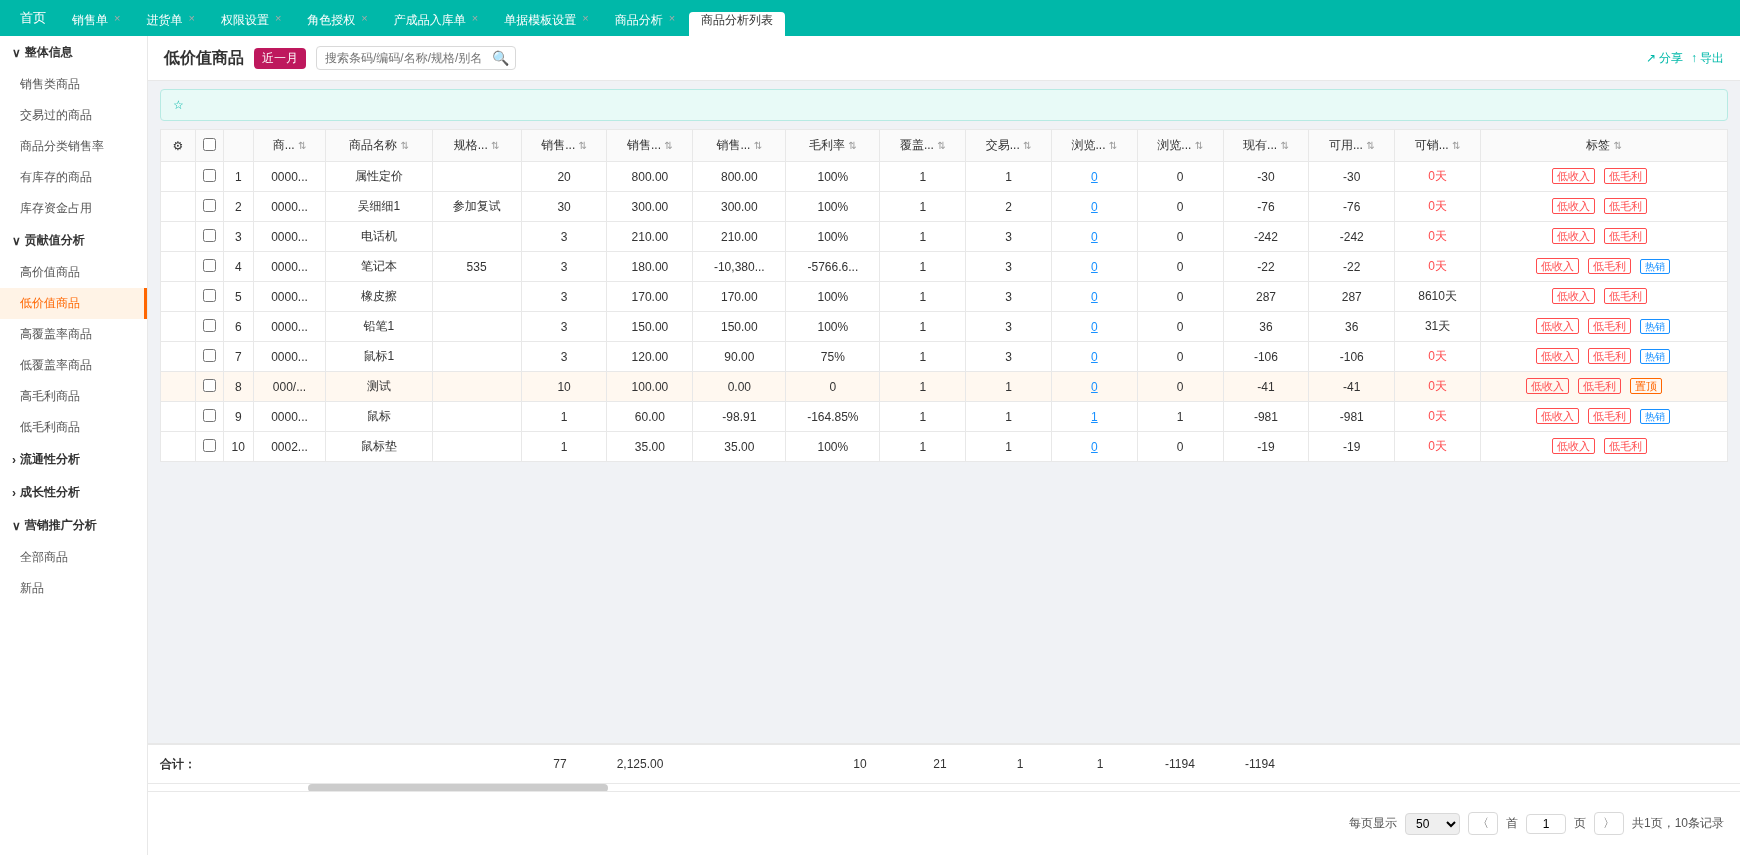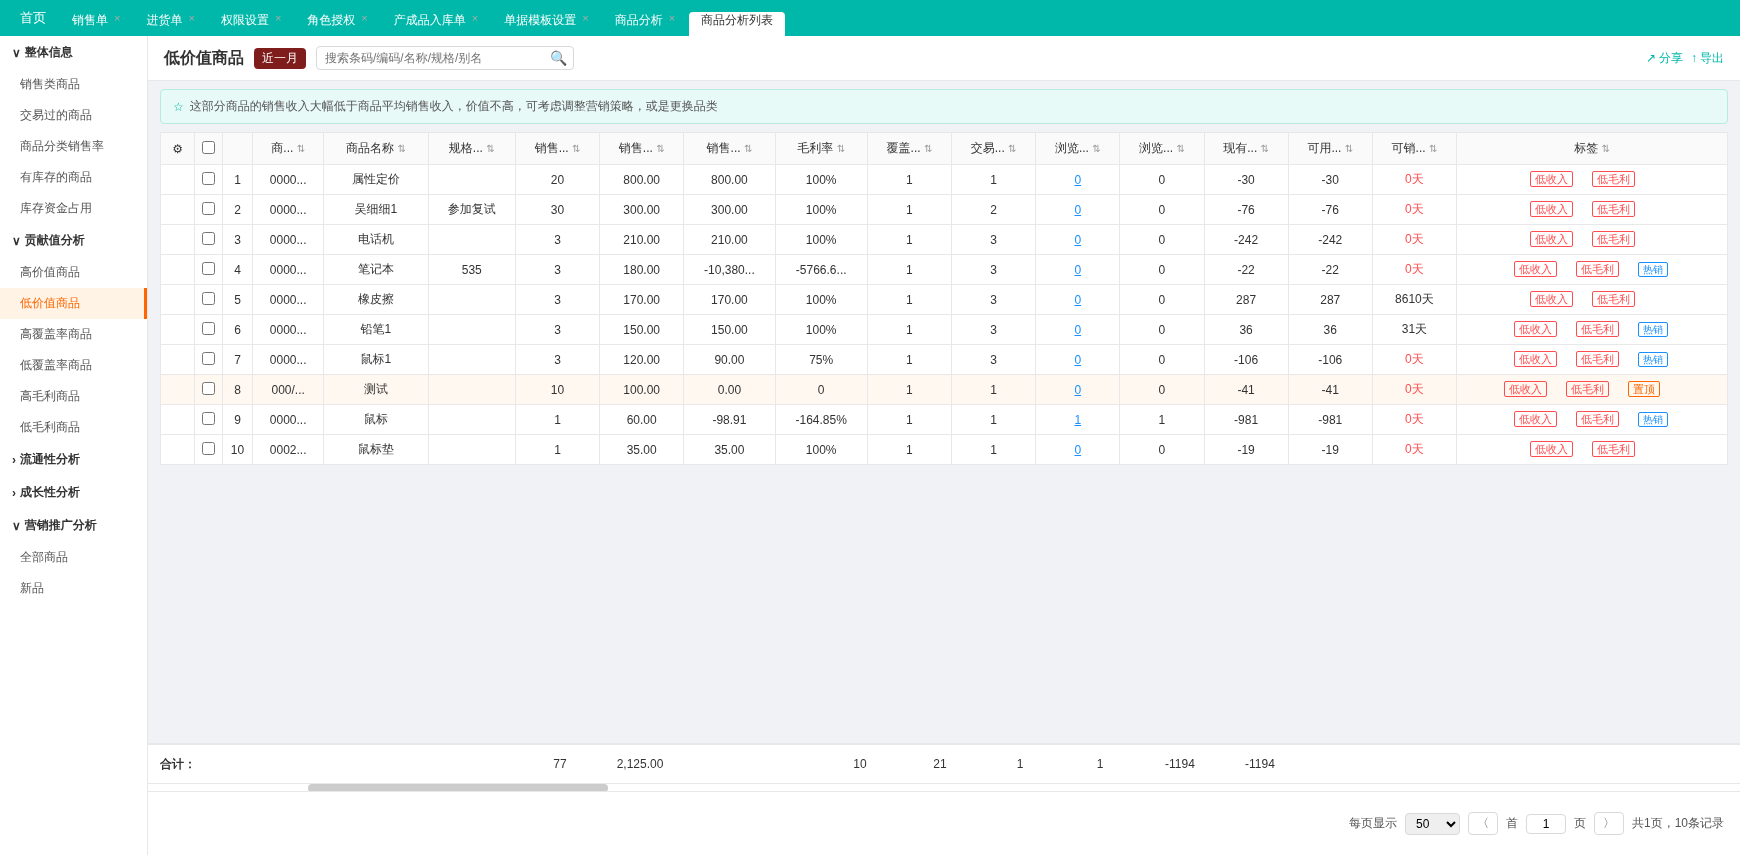--- a/index.html
+++ b/index.html
@@ -80,33 +80,33 @@
       align-items: center;
       gap: 10px;
       border-bottom: 1px solid #e8e8e8;
     }
     .page-title {
       font-size: 16px;
       font-weight: bold;
       color: #333;
     }
     .filter-btn {
-      background: #7f1d1d;
+      background: #be185d;
       color: #fff;
       border: none;
       border-radius: 4px;
       padding: 2px 8px;
       font-size: 12px;
       cursor: pointer;
     }
     .search-input {
       border: 1px solid #d9d9d9;
       border-radius: 4px;
       padding: 4px 28px 4px 8px;
-      width: 258px;
+      width: 200px;
       font-size: 12px;
       color: #999;
       outline: none;
     }
     .search-icon { color: #ff6600; font-size: 14px; margin-left: -24px; cursor: pointer; }
     .header-actions {
       margin-left: auto;
       display: flex;
       gap: 8px;
     }
@@ -163,21 +163,21 @@
 
     table td {
       border: 1px solid #e8e8e8;
       padding: 6px 6px;
       text-align: center;
       color: #333;
       white-space: nowrap;
     }
 
     .row-highlight { background: #fff8f0; }
-    .tag-red { color: #ff4d4f; border: 1px solid #ff4d4f; border-radius: 2px; padding: 1px 4px; font-size: 11px; margin-right: 19px; }
+    .tag-red { color: #ff4d4f; border: 1px solid #ff4d4f; border-radius: 2px; padding: 1px 4px; font-size: 11px; margin-right: 9px; }
     .tag-orange { color: #ff6600; border: 1px solid #ff6600; border-radius: 2px; padding: 1px 4px; font-size: 11px; margin-right: 20px; }
     .tag-blue { color: #1890ff; border: 1px solid #1890ff; border-radius: 2px; padding: 1px 4px; font-size: 10px; margin-right: 2px; }
     .zero-link { color: #1890ff; text-decoration: underline; cursor: pointer; }
     .one-link { color: #1890ff; text-decoration: underline; cursor: pointer; }
     .days-0 { color: #ff4d4f; }
     .days-num { color: #333; }
 
     
     .table-footer {
       background: #fff;
@@ -340,21 +340,20 @@
         </button>
         <button class="action-btn">
           <span>↑</span>
           <span>导出</span>
         </button>
       </div>
     </div>
 
     <div class="info-banner">
       <span style="color:#00b8a9;">☆</span>
-      <span>这部分商品的销售收入大幅低于商品平均销售收入，价值不高，可考虑调整营销策略，或是更换品类</span>
     </div>
 
     <div class="table-container">
       <table>
         <thead>
           <tr>
             <th>⚙</th>
             <th><input type="checkbox" style=""></th>
             <th style="width:30px;"></th>
             <th>商... <span class="sort-icon">⇅</span></th>

